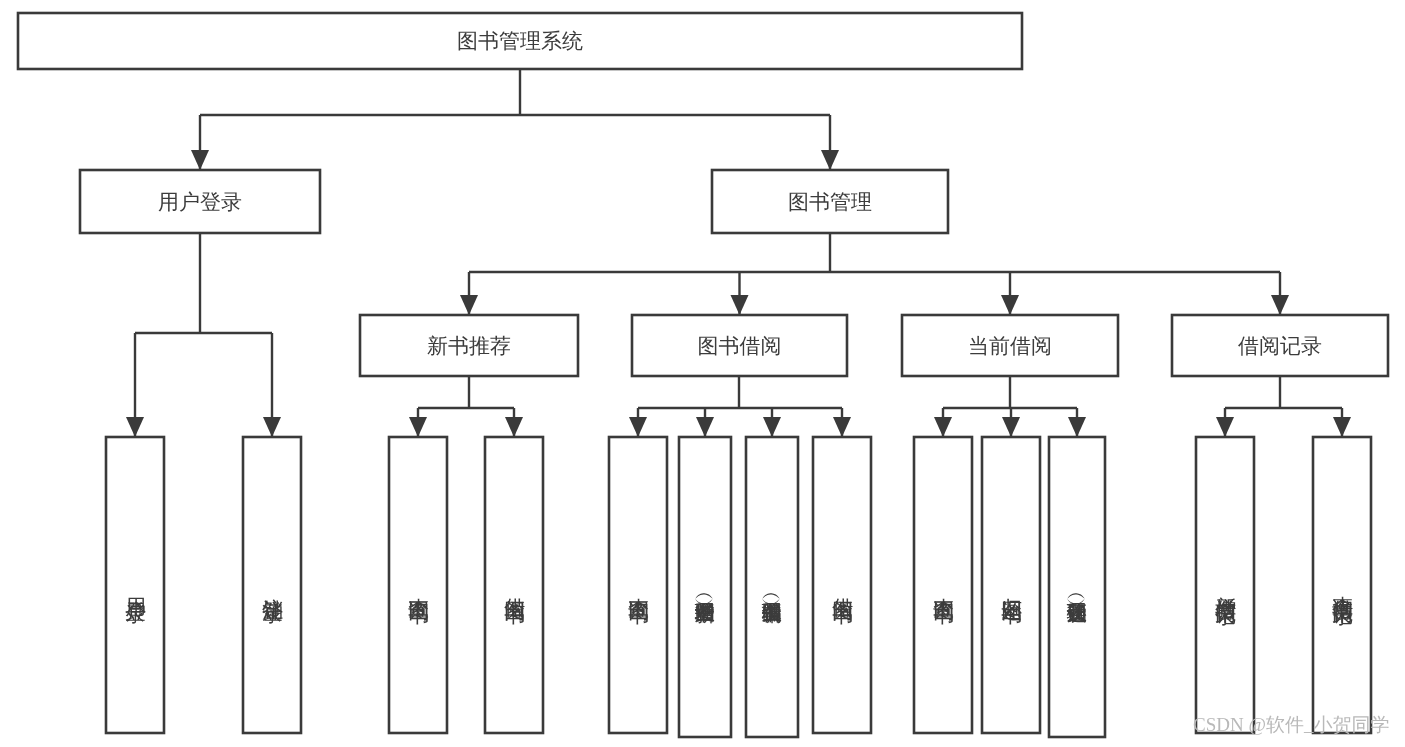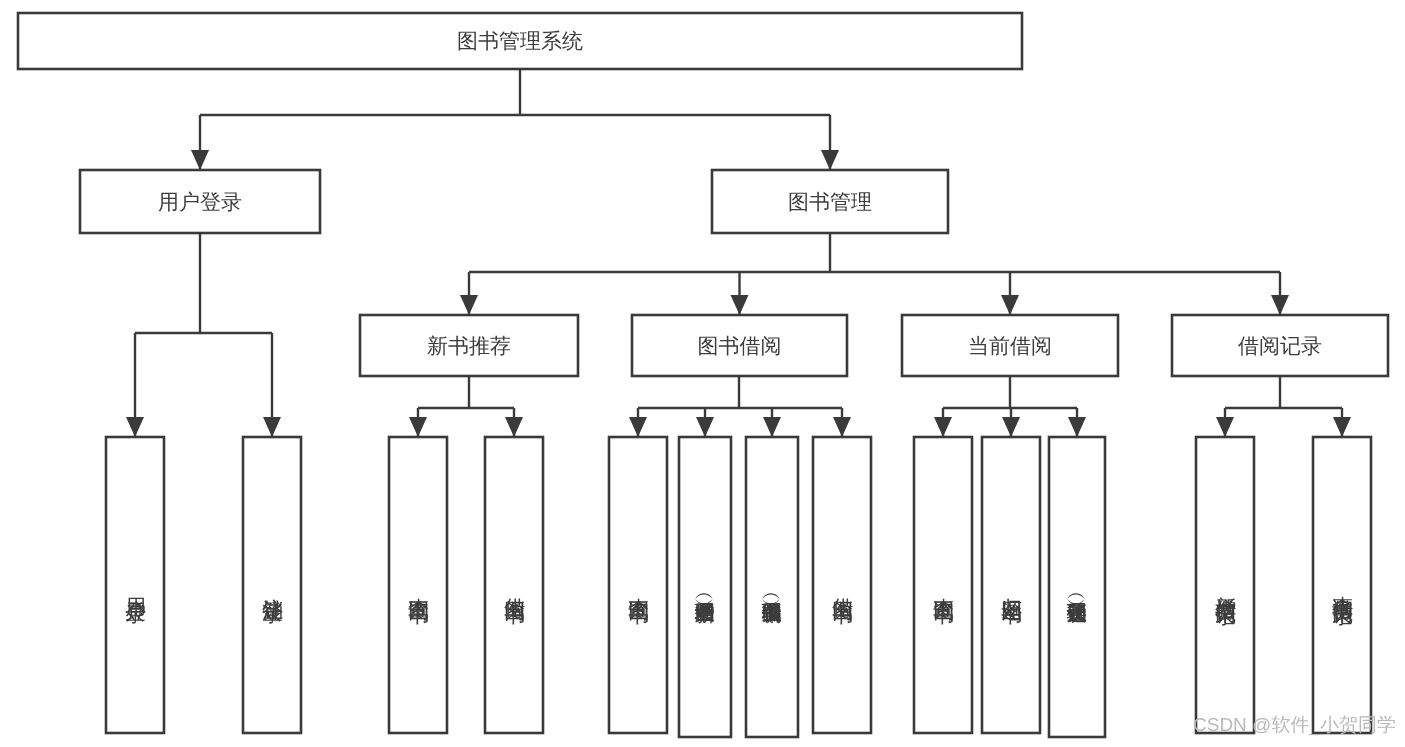--- a/index.html
+++ b/index.html
@@ -62,21 +62,21 @@
     font-family: "DejaVu Sans", "Liberation Sans", sans-serif;
     font-size: 21px;
     line-height: 1.12;
     letter-spacing: 2px;
     color: #3c3c3c;
     white-space: nowrap;
     text-align: center;
   }
   .watermark {
     position: absolute;
-    font-family: Liberation Sans, sans-serif;
+    font-family: Liberation Serif, serif;
     font-size: 19px;
     color: #b9b9b9;
     white-space: nowrap;
     pointer-events: none;
   }
 </style>
 </head>
 <body>
 
 <div id="diagram-root">

